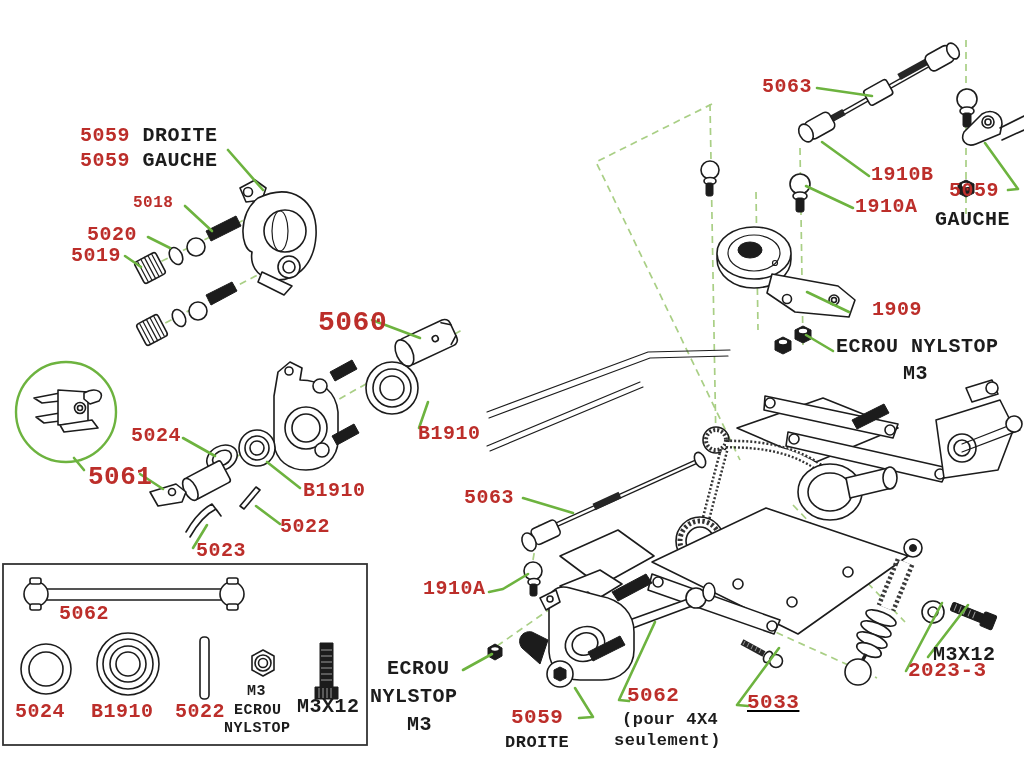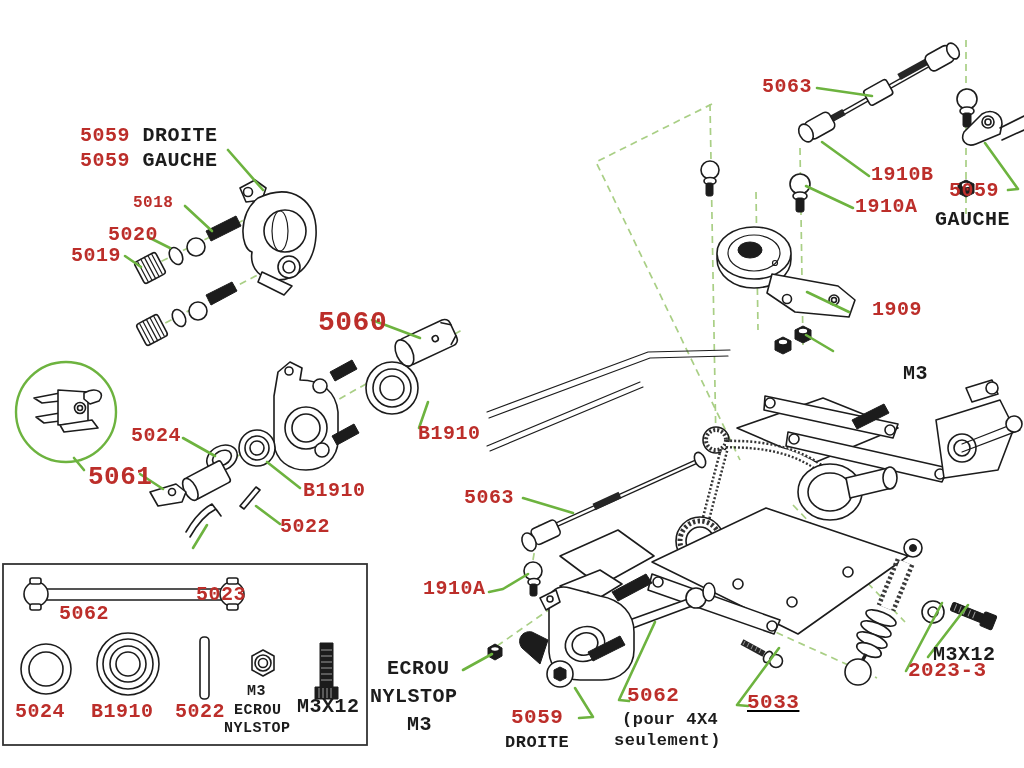--- a/index.html
+++ b/index.html
@@ -355,43 +355,44 @@
     <path class="grn" d="M779,648 L737,705 L748,706"></path>
     <path class="grn" d="M968,605 L928,657"></path>
     <path class="grn" d="M942,603 L906,671"></path>
   </g>
 </svg>
 
 <div class="labels">
       <div class="lbl" style="left: 80px; top: 126px; font-size: 20px;"><span class="seg-red">5059 </span><span class="seg-black">DROITE</span></div>
       <div class="lbl" style="left: 80px; top: 151px; font-size: 20px;"><span class="seg-red">5059 </span><span class="seg-black">GAUCHE</span></div>
       <div class="lbl" style="left: 133px; top: 195px; font-size: 16px;"><span class="seg-red">5018</span></div>
-      <div class="lbl" style="left: 108px; top: 225px; font-size: 20px;"><span class="seg-red">5020</span></div>
+      <div class="lbl" style="left: 87px; top: 225px; font-size: 20px;"><span class="seg-red">5020</span></div>
       <div class="lbl" style="left: 71px; top: 246px; font-size: 20px;"><span class="seg-red">5019</span></div>
       <div class="lbl" style="left: 318px; top: 309px; font-size: 28px;"><span class="seg-red">5060</span></div>
       <div class="lbl" style="left: 418px; top: 424px; font-size: 20px;"><span class="seg-red">B1910</span></div>
       <div class="lbl" style="left: 131px; top: 426px; font-size: 20px;"><span class="seg-red">5024</span></div>
       <div class="lbl" style="left: 88px; top: 464px; font-size: 26px;"><span class="seg-red">5061</span></div>
       <div class="lbl" style="left: 303px; top: 481px; font-size: 20px;"><span class="seg-red">B1910</span></div>
       <div class="lbl" style="left: 280px; top: 517px; font-size: 20px;"><span class="seg-red">5022</span></div>
-      <div class="lbl" style="left: 196px; top: 541px; font-size: 20px; margin-top: 44px;"><span class="seg-red">5023</span></div>
+      <div class="lbl" style="left: 196px; top: 541px; font-size: 20px;"><span class="seg-red">5023</span></div>
       <div class="lbl" style="left: 59px; top: 604px; font-size: 20px;"><span class="seg-red">5062</span></div>
       <div class="lbl" style="left: 15px; top: 702px; font-size: 20px;"><span class="seg-red">5024</span></div>
       <div class="lbl" style="left: 91px; top: 702px; font-size: 20px;"><span class="seg-red">B1910</span></div>
       <div class="lbl" style="left: 175px; top: 702px; font-size: 20px;"><span class="seg-red">5022</span></div>
       <div class="lbl" style="left: 247px; top: 684px; font-size: 15px;"><span class="seg-black">M3</span></div>
       <div class="lbl" style="left: 234px; top: 703px; font-size: 15px;"><span class="seg-black">ECROU</span></div>
       <div class="lbl" style="left: 224px; top: 721px; font-size: 15px;"><span class="seg-black">NYLSTOP</span></div>
       <div class="lbl" style="left: 297px; top: 697px; font-size: 20px;"><span class="seg-black">M3X12</span></div>
       <div class="lbl" style="left: 762px; top: 77px; font-size: 20px;"><span class="seg-red">5063</span></div>
       <div class="lbl" style="left: 871px; top: 165px; font-size: 20px;"><span class="seg-red">1910B</span></div>
       <div class="lbl" style="left: 855px; top: 197px; font-size: 20px;"><span class="seg-red">1910A</span></div>
       <div class="lbl" style="left: 949px; top: 181px; font-size: 20px;"><span class="seg-red">5059</span></div>
       <div class="lbl" style="left: 935px; top: 210px; font-size: 20px;"><span class="seg-black">GAUCHE</span></div>
       <div class="lbl" style="left: 872px; top: 300px; font-size: 20px;"><span class="seg-red">1909</span></div>
+      <div class="lbl" style="left: 836px; top: 337px; font-size: 20px;"><span class="seg-black">ECROU NYLSTOP</span></div>
       <div class="lbl" style="left: 903px; top: 364px; font-size: 20px;"><span class="seg-black">M3</span></div>
       <div class="lbl" style="left: 464px; top: 488px; font-size: 20px;"><span class="seg-red">5063</span></div>
       <div class="lbl" style="left: 423px; top: 579px; font-size: 20px;"><span class="seg-red">1910A</span></div>
       <div class="lbl" style="left: 387px; top: 659px; font-size: 20px;"><span class="seg-black">ECROU</span></div>
       <div class="lbl" style="left: 370px; top: 687px; font-size: 20px;"><span class="seg-black">NYLSTOP</span></div>
       <div class="lbl" style="left: 407px; top: 715px; font-size: 20px;"><span class="seg-black">M3</span></div>
       <div class="lbl" style="left: 511px; top: 707px; font-size: 21px;"><span class="seg-red">5059</span></div>
       <div class="lbl" style="left: 505px; top: 734px; font-size: 17px;"><span class="seg-black">DROITE</span></div>
       <div class="lbl" style="left: 627px; top: 685px; font-size: 21px;"><span class="seg-red">5062</span></div>
       <div class="lbl" style="left: 622px; top: 711px; font-size: 17px;"><span class="seg-black">(pour 4X4</span></div>

